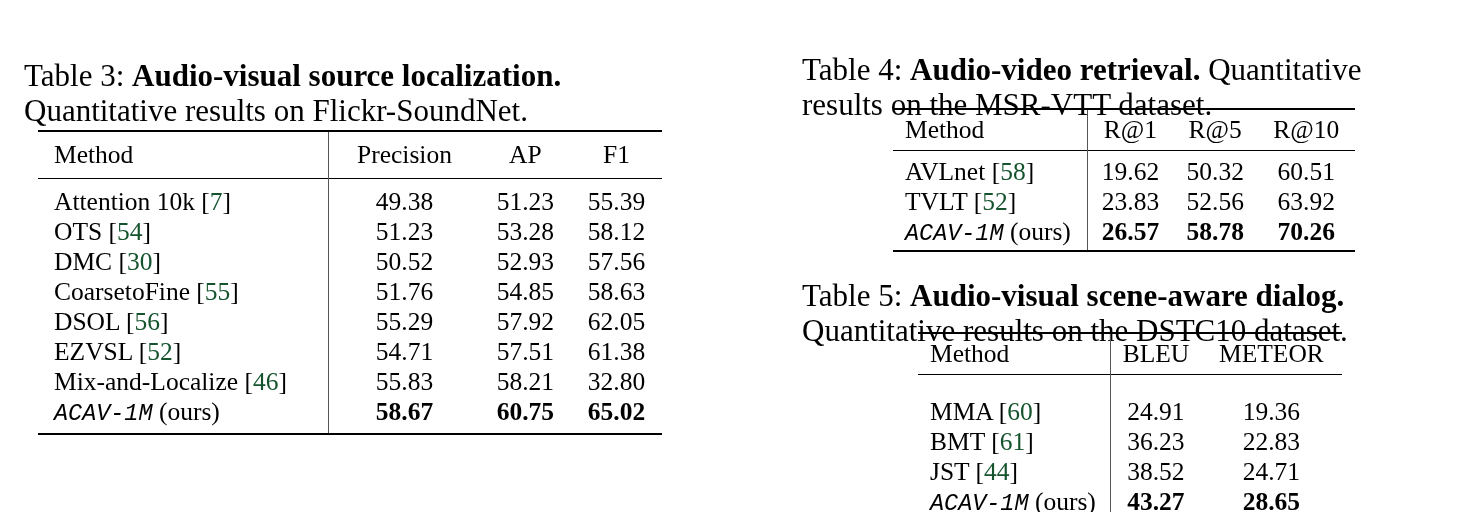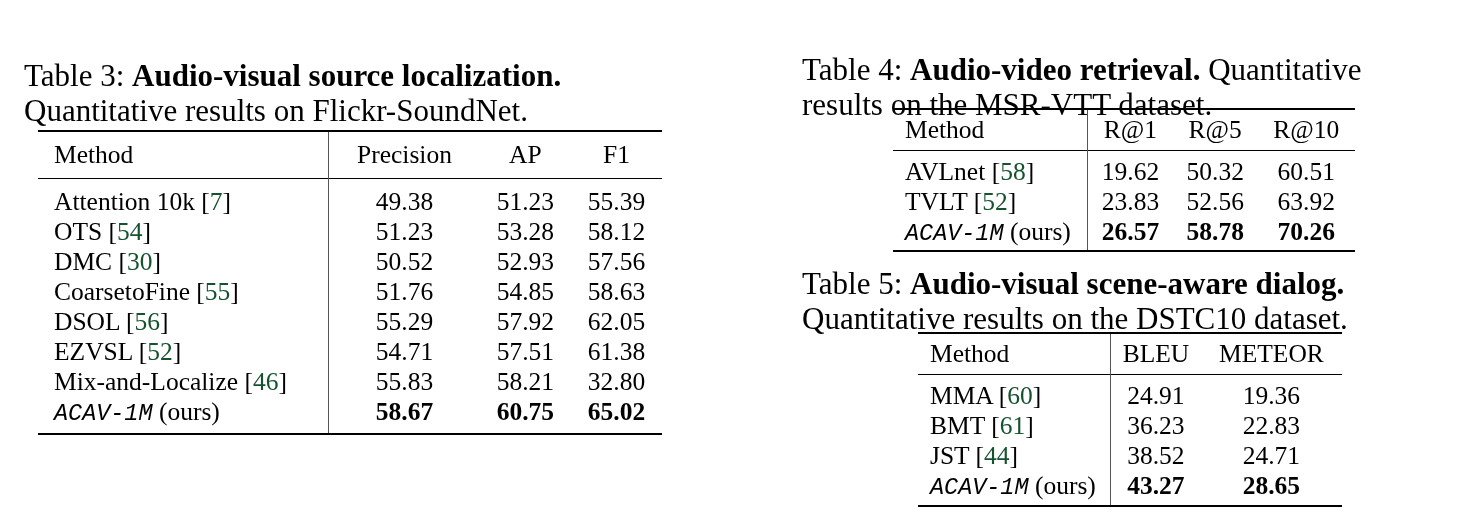--- a/index.html
+++ b/index.html
@@ -41,21 +41,21 @@
     #t4 { left: 893px; top: 108px; width: 462px; }
     #t4 thead th { height: 40px; }
     #t4 tbody tr td { height: 27px; }
     #t4 tbody tr:first-child td { padding-top: 6px; }
     #t4 tbody tr:last-child td { padding-bottom: 3px; }
     #t4 .m { padding-left: 12px; text-align: left; width: 182px; }
     
     #t5 { left: 918px; top: 332px; width: 424px; }
     #t5 thead th { height: 40px; }
     #t5 tbody tr td { height: 27px; }
-    #t5 tbody tr:first-child td { padding-top: 6px; }
+    #t5 tbody tr:first-child td { padding-top: 22px; }
     #t5 tbody tr:last-child td { padding-bottom: 4px; }
     #t5 .m { padding-left: 12px; text-align: left; width: 180px; }
   </style>
 </head>
 <body>
 
 <div class="caption" style="left:24px; top:30px;">
   <span>Table 3:</span>
   <b>Audio-visual source localization.</b><br>
   <span>Quantitative results on Flickr-SoundNet.</span>
@@ -153,21 +153,21 @@
       </tr>
       <tr>
         <td class="m"><span class="mono">ACAV-1M</span> <span>(ours)</span></td>
         <td class="num bold sep">26.57</td>
         <td class="num bold">58.78</td>
         <td class="num bold">70.26</td>
       </tr>
     </tbody>
 </table>
 
-<div class="caption" style="left:802px; top:238px;">
+<div class="caption" style="left:802px; top:250px;">
   <span>Table 5:</span>
   <b>Audio-visual scene-aware dialog.</b><br>
   <span>Quantitative results on the DSTC10 dataset.</span>
 </div>
 
 <table id="t5">
   <thead>
     <tr class="rule-top rule-mid">
       <th class="m">Method</th>
       <th class="num sep">BLEU</th>

